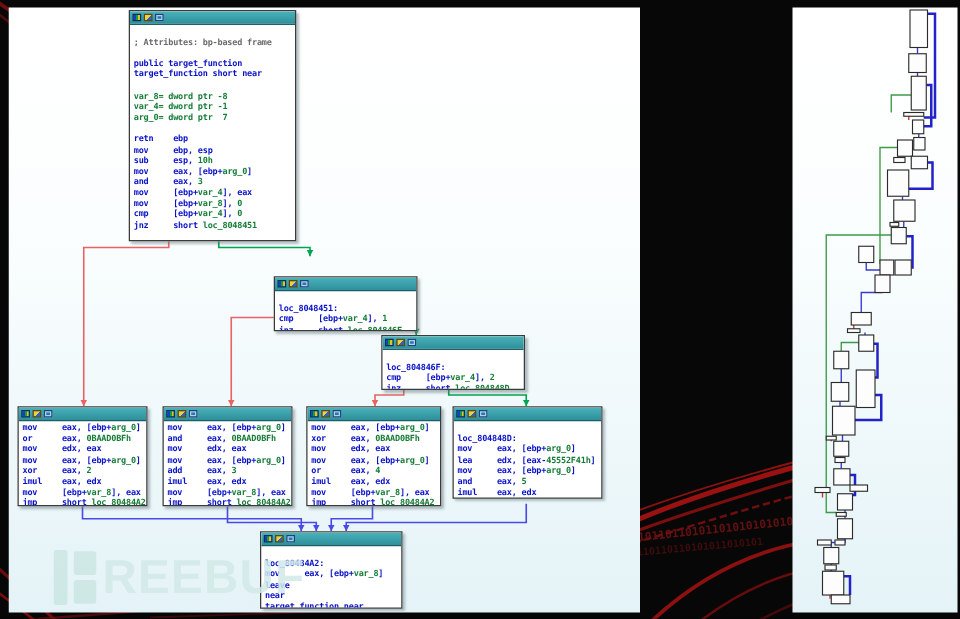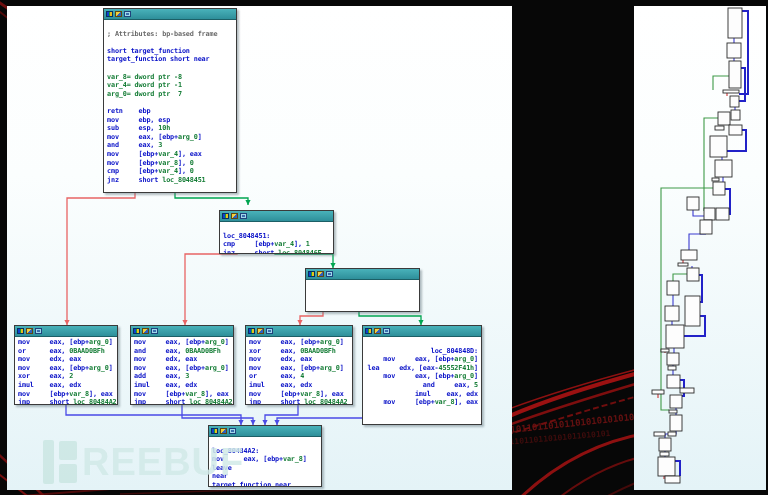--- a/index.html
+++ b/index.html
@@ -104,56 +104,62 @@
       <div class="node" style="left: 96px; top: 2px; width: 134px; height: 185px;">
         <div class="node-header">
           <span class="nicon nicon-grid"></span>
           <span class="nicon nicon-brush"></span>
           <span class="nicon nicon-screen"></span>
         </div>
         <div class="node-body">
           <div class="line">&nbsp;</div>
           <div class="line"><span class="t-cmt">; Attributes: bp-based frame</span></div>
           <div class="line">&nbsp;</div>
-          <div class="line"><span class="t-blu">short target_function</span></div>
+          <div class="line"><span class="t-blu">public target_function</span></div>
           <div class="line"><span class="t-blu">target_function short near</span></div>
           <div class="line">&nbsp;</div>
           <div class="line"><span class="t-grn">var_8= dword ptr -8</span></div>
           <div class="line"><span class="t-grn">var_4= dword ptr -1</span></div>
           <div class="line"><span class="t-grn">arg_0= dword ptr  7</span></div>
           <div class="line">&nbsp;</div>
           <div class="line"><span class="t-blu">retn    ebp</span></div>
           <div class="line"><span class="t-blu">mov     ebp, esp</span></div>
           <div class="line"><span class="t-blu">sub     esp, </span><span class="t-grn">10h</span></div>
           <div class="line"><span class="t-blu">mov     eax, [ebp+</span><span class="t-grn">arg_0</span><span class="t-blu">]</span></div>
           <div class="line"><span class="t-blu">and     eax, </span><span class="t-grn">3</span></div>
           <div class="line"><span class="t-blu">mov     [ebp+</span><span class="t-grn">var_4</span><span class="t-blu">], eax</span></div>
           <div class="line"><span class="t-blu">mov     [ebp+</span><span class="t-grn">var_8</span><span class="t-blu">], </span><span class="t-grn">0</span></div>
           <div class="line"><span class="t-blu">cmp     [ebp+</span><span class="t-grn">var_4</span><span class="t-blu">], </span><span class="t-grn">0</span></div>
           <div class="line"><span class="t-blu">jnz     short </span><span class="t-grn">loc_8048451</span></div>
         </div>
       </div>
-      <div class="node" style="left: 212px; top: 204px; width: 115px; height: 44px;">
+      <div class="node" style="left: 212px; top: 215px; width: 115px; height: 44px;">
         <div class="node-header">
           <span class="nicon nicon-grid"></span>
           <span class="nicon nicon-brush"></span>
           <span class="nicon nicon-screen"></span>
         </div>
         <div class="node-body">
           <div class="line">&nbsp;</div>
           <div class="line"><span class="t-blu">loc_8048451:</span></div>
           <div class="line"><span class="t-blu">cmp     [ebp+</span><span class="t-grn">var_4</span><span class="t-blu">], </span><span class="t-grn">1</span></div>
           <div class="line"><span class="t-blu">jnz     short </span><span class="t-grn">loc_804846F</span></div>
         </div>
       </div>
       <div class="node" style="left: 298px; top: 262px; width: 115px; height: 44px;">
         <div class="node-header">
           <span class="nicon nicon-grid"></span>
           <span class="nicon nicon-brush"></span>
           <span class="nicon nicon-screen"></span>
+        </div>
+        <div class="node-body">
+          <div class="line">&nbsp;</div>
+          <div class="line"><span class="t-blu">loc_804846F:</span></div>
+          <div class="line"><span class="t-blu">cmp     [ebp+</span><span class="t-grn">var_4</span><span class="t-blu">], </span><span class="t-grn">2</span></div>
+          <div class="line"><span class="t-blu">jnz     short </span><span class="t-grn">loc_804848D</span></div>
         </div>
       </div>
       <div class="node" style="left: 7px; top: 319px; width: 104px; height: 80px;">
         <div class="node-header">
           <span class="nicon nicon-grid"></span>
           <span class="nicon nicon-brush"></span>
           <span class="nicon nicon-screen"></span>
         </div>
         <div class="node-body">
           <div class="line"><span class="t-blu">mov     eax, [ebp+</span><span class="t-grn">arg_0</span><span class="t-blu">]</span></div>
@@ -193,21 +199,21 @@
           <div class="line"><span class="t-blu">mov     eax, [ebp+</span><span class="t-grn">arg_0</span><span class="t-blu">]</span></div>
           <div class="line"><span class="t-blu">xor     eax, </span><span class="t-grn">0BAAD0BFh</span></div>
           <div class="line"><span class="t-blu">mov     edx, eax</span></div>
           <div class="line"><span class="t-blu">mov     eax, [ebp+</span><span class="t-grn">arg_0</span><span class="t-blu">]</span></div>
           <div class="line"><span class="t-blu">or      eax, </span><span class="t-grn">4</span></div>
           <div class="line"><span class="t-blu">imul    eax, edx</span></div>
           <div class="line"><span class="t-blu">mov     [ebp+</span><span class="t-grn">var_8</span><span class="t-blu">], eax</span></div>
           <div class="line"><span class="t-blu">jmp     short </span><span class="t-grn">loc_80484A2</span></div>
         </div>
       </div>
-      <div class="node" style="left: 355px; top: 319px; width: 120px; height: 100px; text-align: right;">
+      <div class="node" style="left: 355px; top: 319px; width: 120px; height: 74px;">
         <div class="node-header">
           <span class="nicon nicon-grid"></span>
           <span class="nicon nicon-brush"></span>
           <span class="nicon nicon-screen"></span>
         </div>
         <div class="node-body">
           <div class="line">&nbsp;</div>
           <div class="line"><span class="t-blu">loc_804848D:</span></div>
           <div class="line"><span class="t-blu">mov     eax, [ebp+</span><span class="t-grn">arg_0</span><span class="t-blu">]</span></div>
           <div class="line"><span class="t-blu">lea     edx, [eax-</span><span class="t-grn">45552F41h</span><span class="t-blu">]</span></div>

